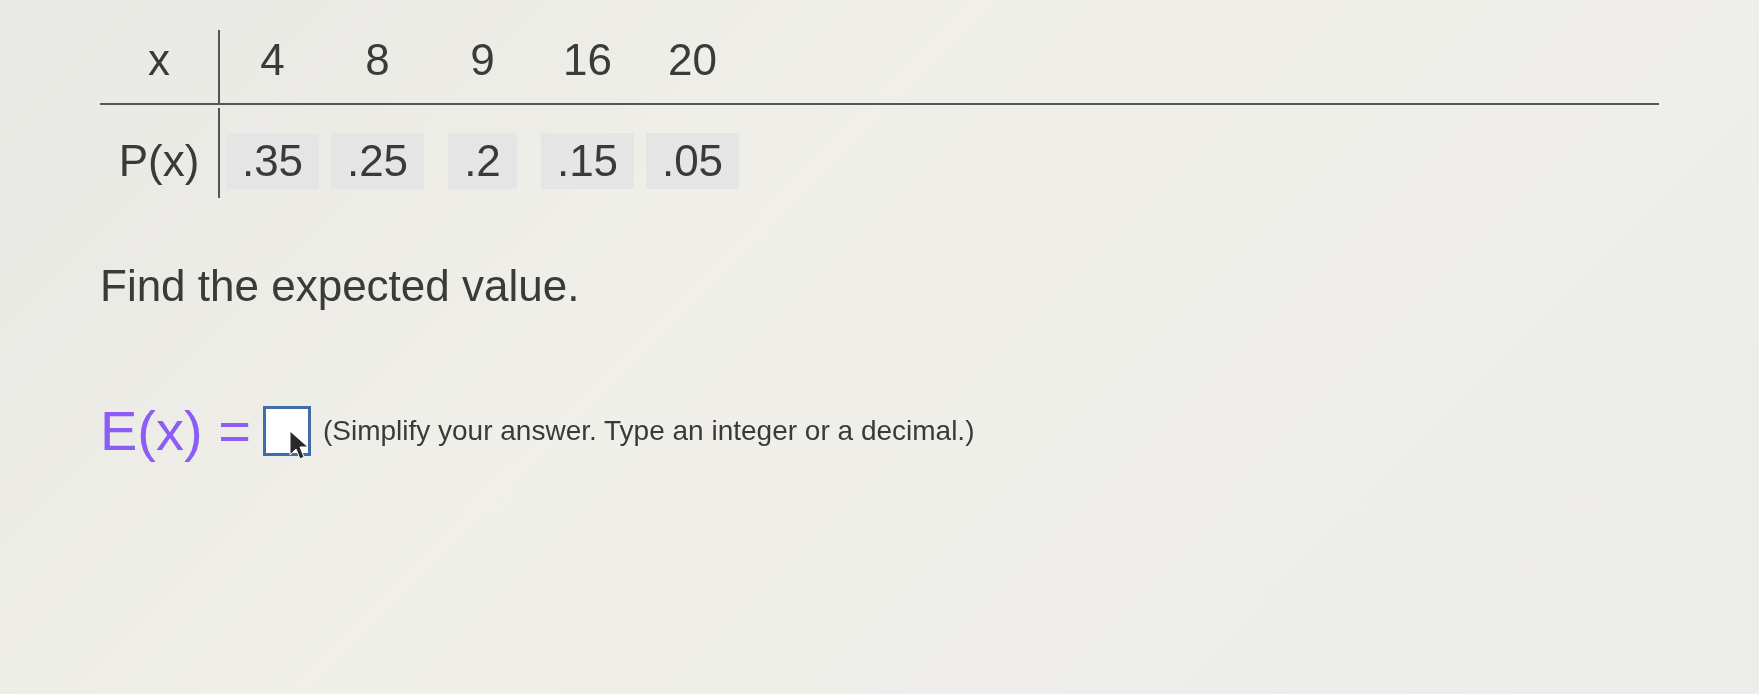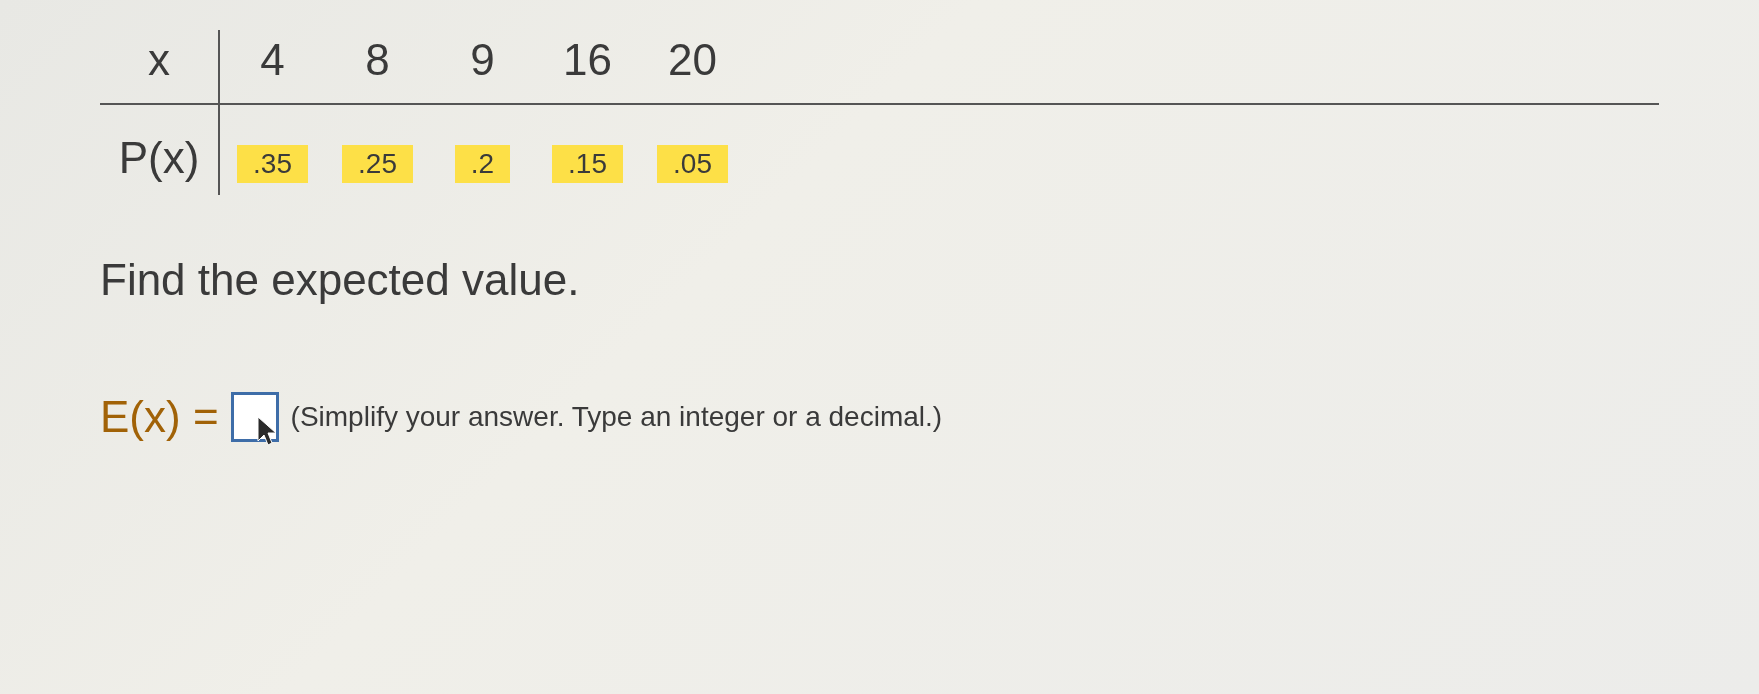--- a/index.html
+++ b/index.html
@@ -42,45 +42,45 @@
     }
     .row-x .cell {
       padding-bottom: 18px;
       padding-top: 5px;
     }
     .row-px .cell {
       padding-top: 28px;
       padding-bottom: 12px;
     }
     .px-value {
-      background: #fde047;
+      background: #e5e5e5;
       display: inline-block;
       padding: 3px 16px;
-      font-size: 28px;
+      font-size: 44px;
       color: #3a3a3a;
     }
     .cell {
       font-size: 44px;
       color: #3a3a3a;
     }
     .instruction {
       font-size: 44px;
       color: #3a3a3a;
       margin-bottom: 87px;
     }
     .answer-line {
       display: flex;
       align-items: center;
       font-size: 44px;
       color: #3a3a3a;
       gap: 12px;
     }
     .answer-label {
-      font-size: 44px;
-      color: #a16207;
+      font-size: 56px;
+      color: #8b5cf6;
     }
     .answer-box {
       width: 48px;
       height: 50px;
       border: 3px solid #3e6da8;
       background: #ffffff;
       position: relative;
       display: inline-block;
     }
     .cursor-icon {

